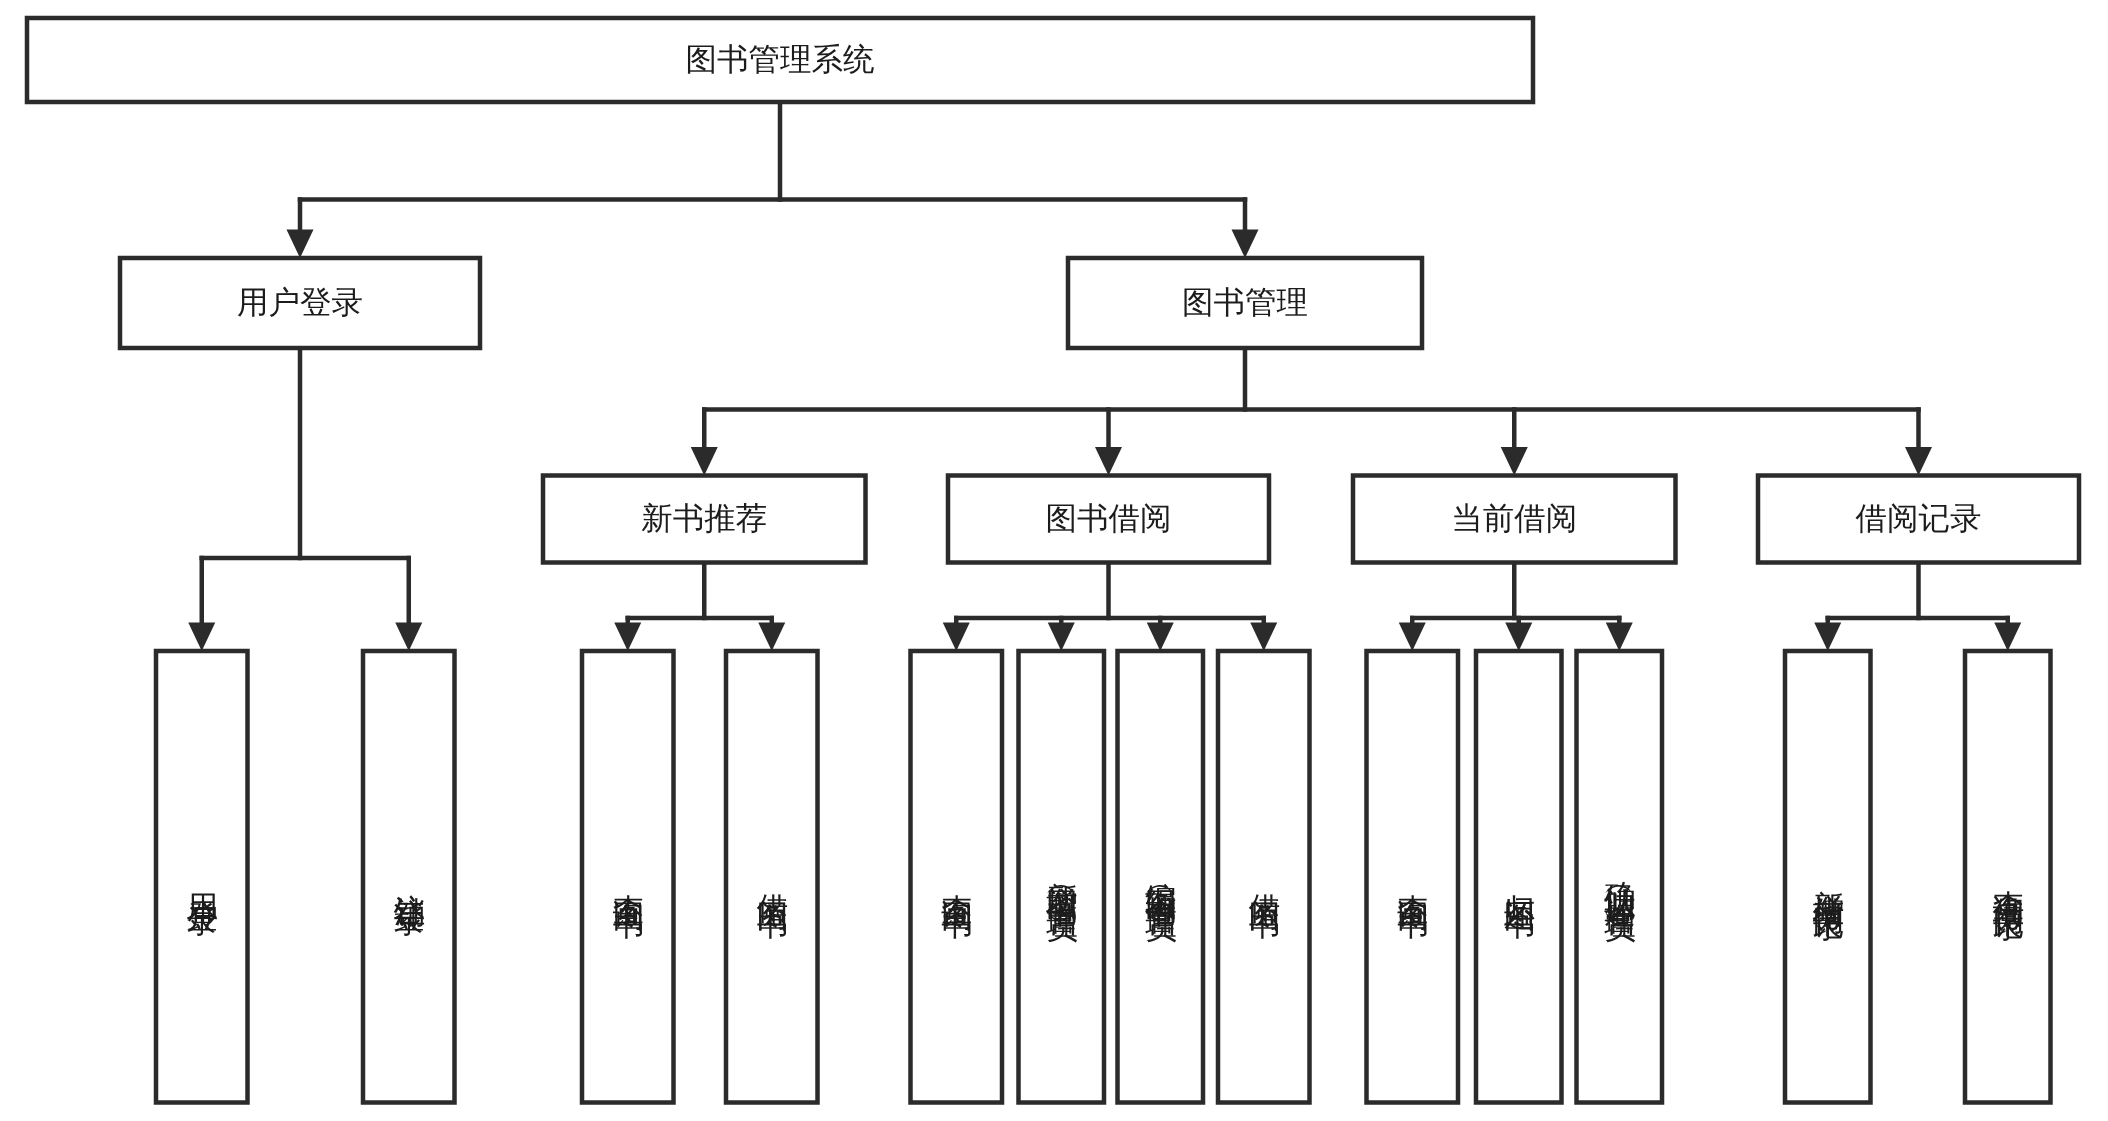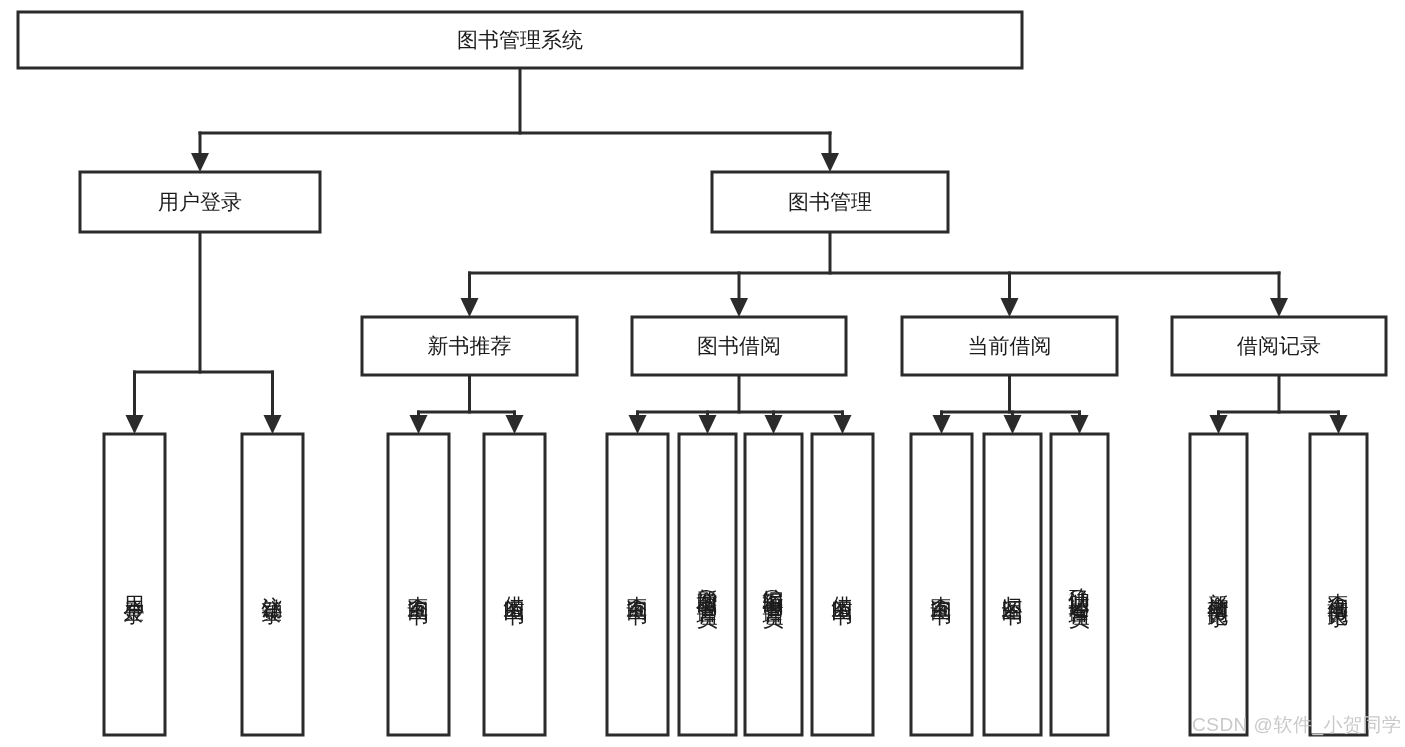--- a/index.html
+++ b/index.html
@@ -174,15 +174,14 @@
       <div class="node-label-v" style="left: 679px; width: 57px; top: 434px; height: 301px; display: flex; align-items: center; justify-content: center;">新增图书（管理员）</div>
       <div class="node-label-v" style="left: 745px; width: 57px; top: 434px; height: 301px; display: flex; align-items: center; justify-content: center;">编辑图书（管理员）</div>
       <div class="node-label-v" style="left: 812px; width: 61px; top: 434px; height: 301px; display: flex; align-items: center; justify-content: center;">借阅图书</div>
       <div class="node-label-v" style="left: 911px; width: 61px; top: 434px; height: 301px; display: flex; align-items: center; justify-content: center;">查询图书</div>
       <div class="node-label-v" style="left: 984px; width: 57px; top: 434px; height: 301px; display: flex; align-items: center; justify-content: center;">归还图书</div>
       <div class="node-label-v" style="left: 1051px; width: 57px; top: 434px; height: 301px; display: flex; align-items: center; justify-content: center;">确认归还（管理员）</div>
       <div class="node-label-v" style="left: 1190px; width: 57px; top: 434px; height: 301px; display: flex; align-items: center; justify-content: center;">新增借阅记录</div>
       <div class="node-label-v" style="left: 1310px; width: 57px; top: 434px; height: 301px; display: flex; align-items: center; justify-content: center;">查询借阅记录</div>
     </div>
 
-  <div class="watermark" style="left:1192px; top:712px;">CSDN @软件_小贺同学</div>
 
 </div>
 
 </body></html>

